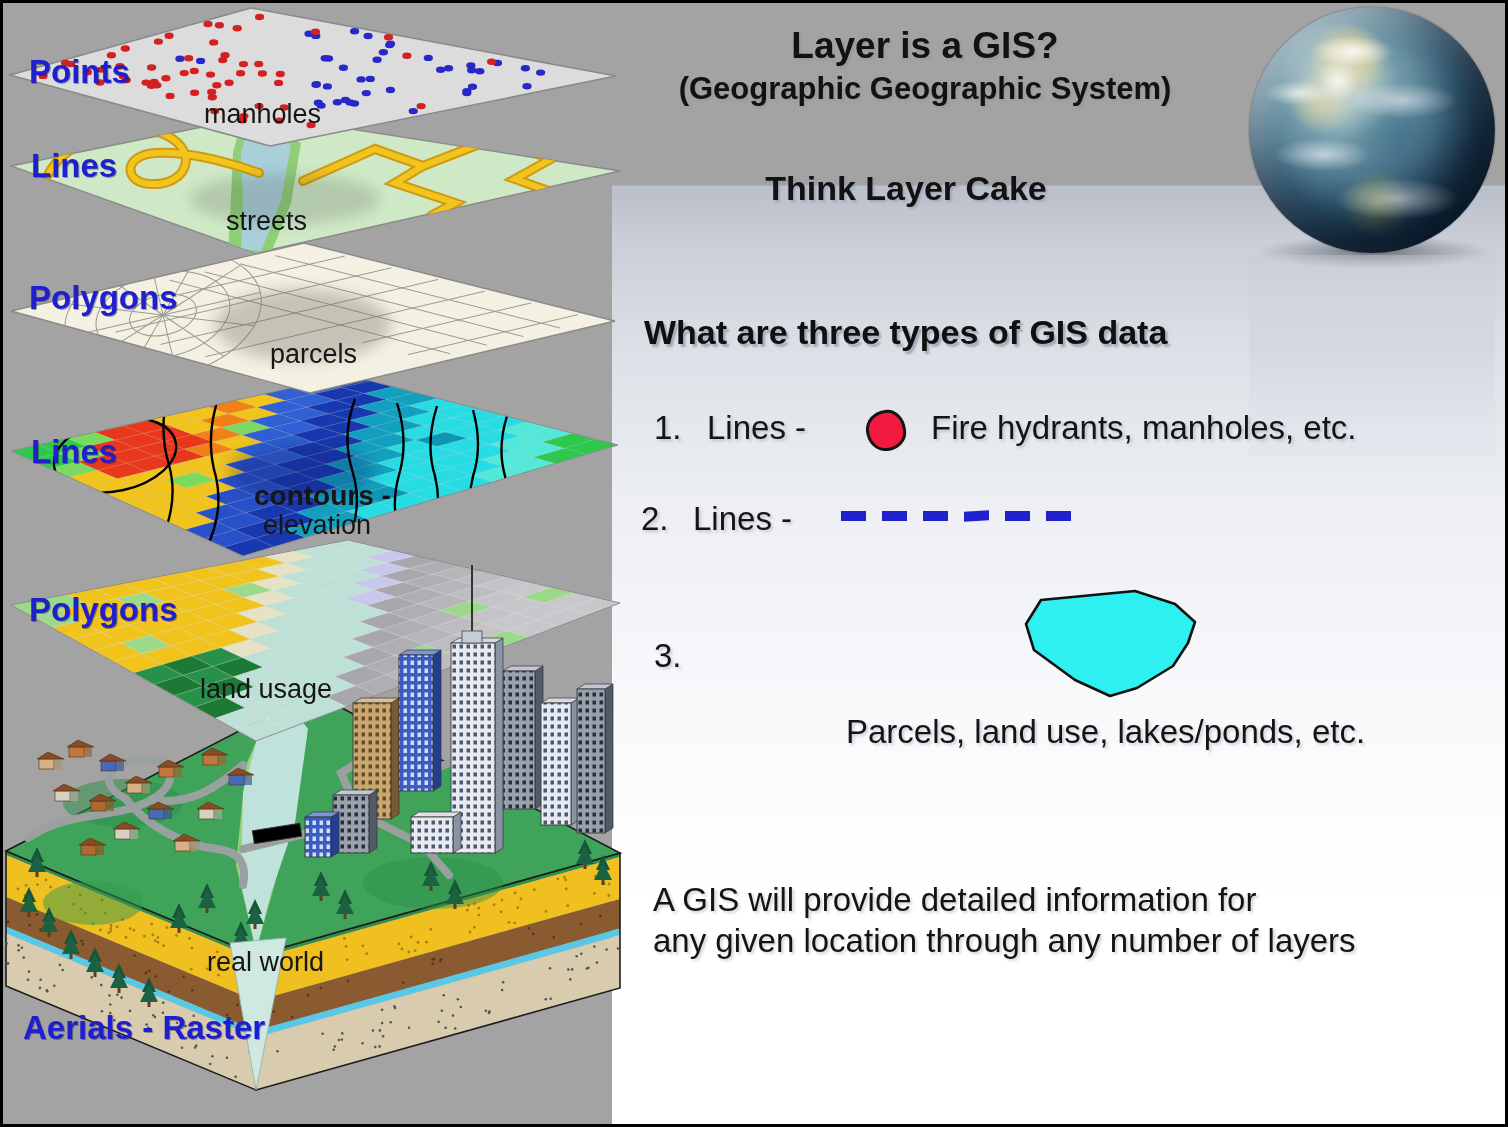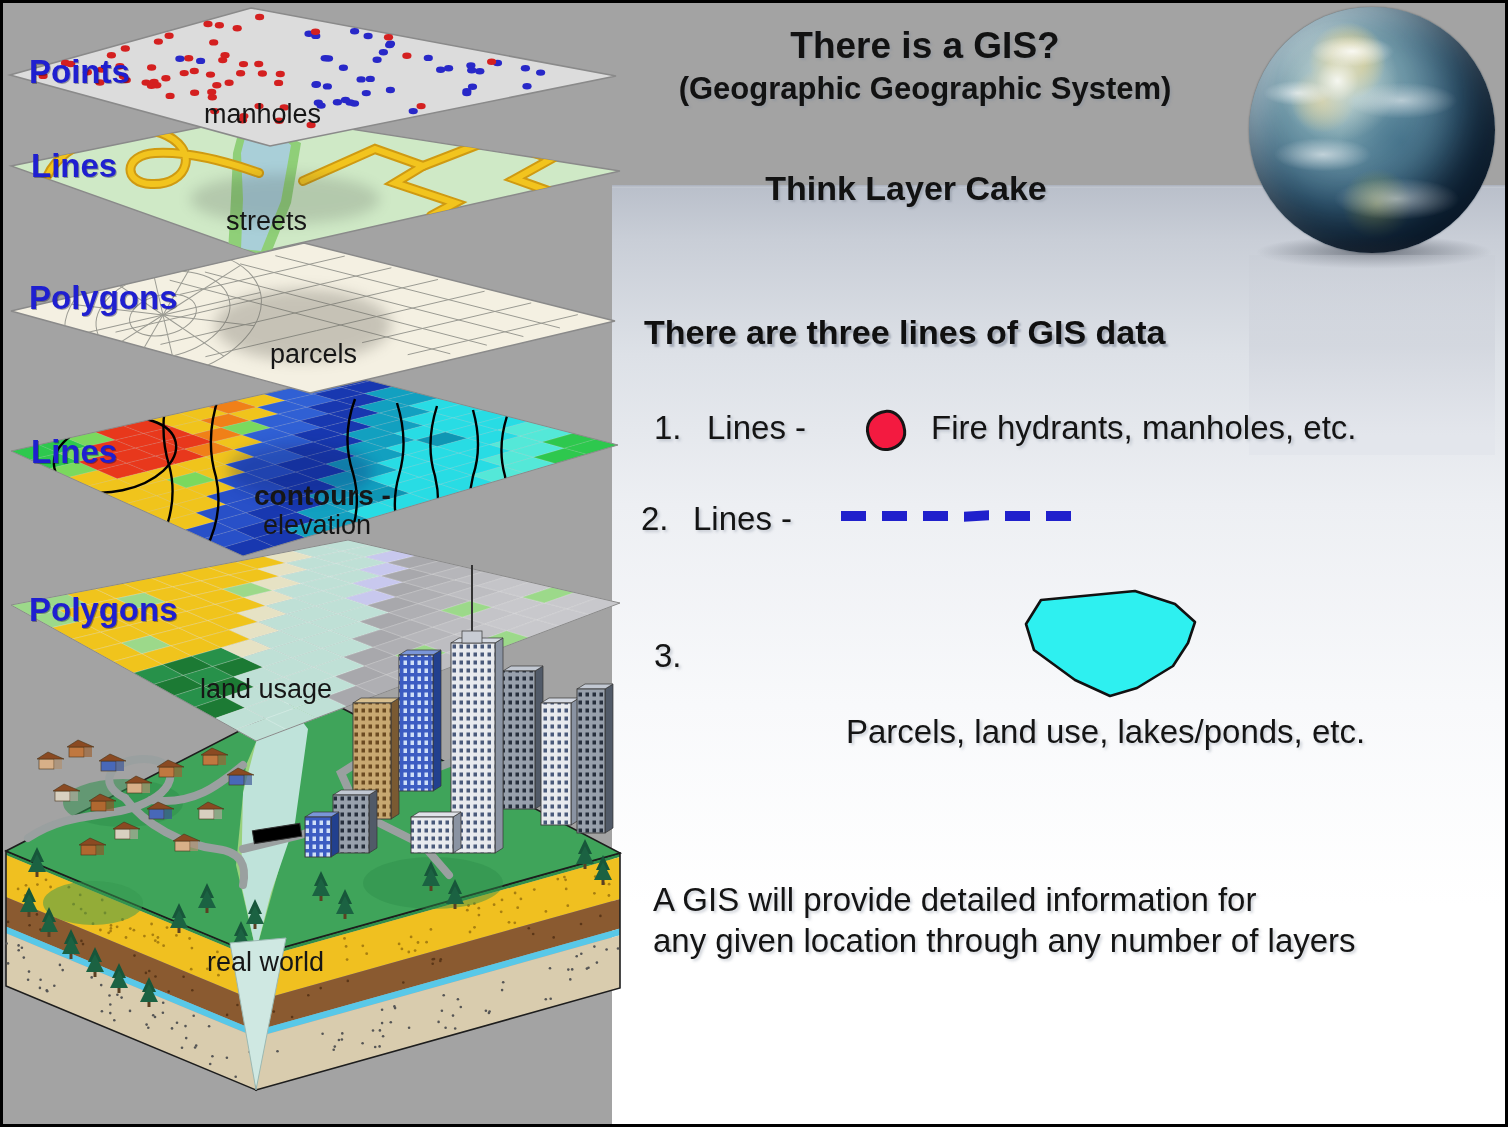--- a/index.html
+++ b/index.html
@@ -968,34 +968,35 @@
           <ellipse cx="197.6" cy="57.9" rx="4.6" ry="3.2" fill="#2828c8"></ellipse>
         </g>
     </g>
   </svg>
 
   <div class="ov llabel" style="left:26px;top:50px">Points</div>
   <div class="ov llabel" style="left:28px;top:144px">Lines</div>
   <div class="ov llabel" style="left:26px;top:276px">Polygons</div>
   <div class="ov llabel" style="left:28px;top:430px">Lines</div>
   <div class="ov llabel" style="left:26px;top:588px">Polygons</div>
+  <div class="ov llabel" style="left:20px;top:1006px">Aerials - Raster</div>
 
   <div class="ov cap" style="left:201px;top:96px">manholes</div>
   <div class="ov cap" style="left:223px;top:203px">streets</div>
   <div class="ov cap" style="left:267px;top:336px">parcels</div>
   <div class="ov cap b" style="left:251px;top:477px">contours -</div>
   <div class="ov cap" style="left:260px;top:507px">elevation</div>
   <div class="ov cap" style="left:197px;top:671px">land usage</div>
   <div class="ov cap" style="left:204px;top:944px">real world</div>
 
-  <div class="ov title1 ctr" style="left:622px;top:22px;width:600px">There is a GIS?</div>
+  <div class="ov title1 ctr" style="left:622px;top:22px;width:600px">Layer is a GIS?</div>
   <div class="ov title2 ctr" style="left:622px;top:68px;width:600px">(Geographic Geographic System)</div>
   <div class="ov subtitle ctr" style="left:612px;top:148px;width:582px">Think Layer Cake</div>
 
-  <div class="ov heading" style="left:641px;top:310px">There are three lines of GIS data</div>
+  <div class="ov heading" style="left:641px;top:310px">What are three types of GIS data</div>
 
   <div class="ov t" style="left:651px;top:406px">1.</div>
   <div class="ov t" style="left:704px;top:406px">Lines - </div>
   <div class="pointdot"></div>
   <div class="ov t" style="left:928px;top:406px">Fire hydrants, manholes, etc.</div>
 
   <div class="ov t" style="left:638px;top:497px">2.</div>
   <div class="ov t" style="left:690px;top:497px">Lines - </div>
   <div class="dashrow">
     <span></span>

